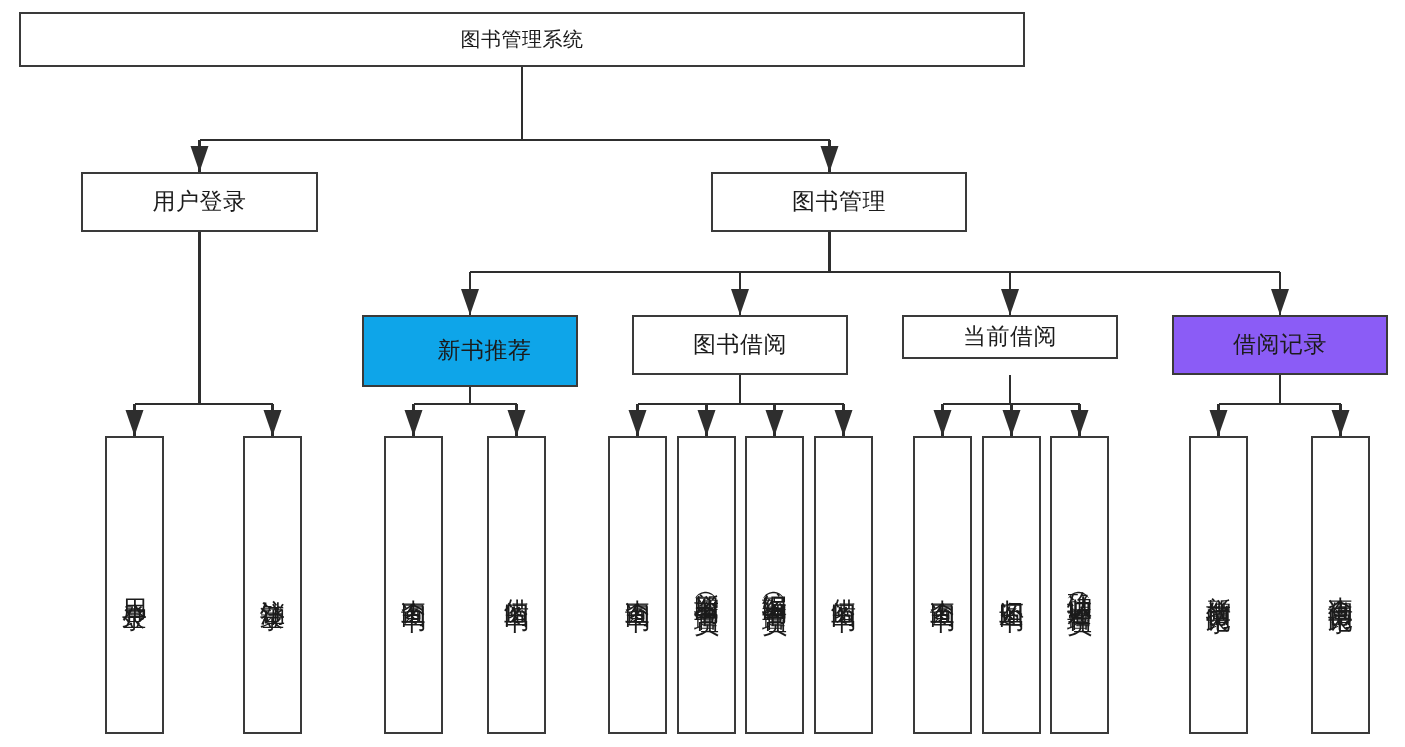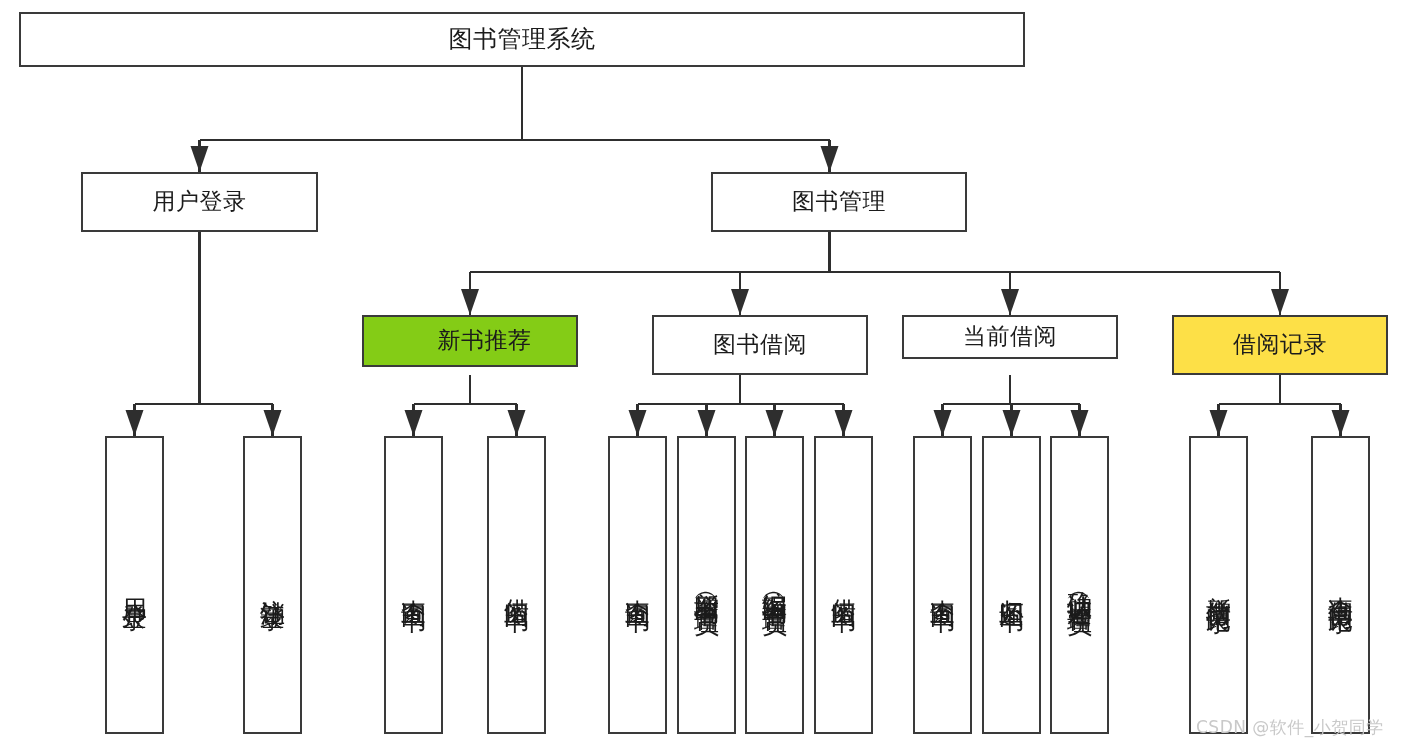--- a/index.html
+++ b/index.html
@@ -38,21 +38,21 @@
     text-align: center;
     white-space: nowrap;
     letter-spacing: 0.5px;
   }
   
   .node.horizontal .node-label {
     writing-mode: horizontal-tb;
     font-size: 23px;
   }
   .node.root .node-label {
-    font-size: 24px;
+    font-size: 20px;
   }
   
   .node.vertical .node-label {
     writing-mode: vertical-rl;
     text-orientation: upright;
     font-size: 25px;
     letter-spacing: 3px;
     line-height: 1;
     max-height: 100%;
   }
@@ -138,30 +138,30 @@
   <div id="nodes-layer">
       <div class="node horizontal root" style="left: 19px; top: 12px; width: 1006px; height: 55px; border-color: rgb(58, 58, 58); background: rgb(255, 255, 255);">
         <div class="node-label" style="color: rgb(27, 27, 27);">图书管理系统</div>
       </div>
       <div class="node horizontal" style="left: 81px; top: 172px; width: 237px; height: 60px; border-color: rgb(58, 58, 58); background: rgb(255, 255, 255);">
         <div class="node-label" style="color: rgb(27, 27, 27);">用户登录</div>
       </div>
       <div class="node horizontal" style="left: 711px; top: 172px; width: 256px; height: 60px; border-color: rgb(58, 58, 58); background: rgb(255, 255, 255);">
         <div class="node-label" style="color: rgb(27, 27, 27);">图书管理</div>
       </div>
-      <div class="node horizontal" style="left: 362px; top: 315px; width: 216px; height: 52px; border-color: rgb(58, 58, 58); background: #84cc16; padding-left: 29px;">
+      <div class="node horizontal" style="left: 362px; top: 315px; width: 216px; height: 72px; border-color: rgb(58, 58, 58); background: #0ea5e9; padding-left: 29px;">
         <div class="node-label" style="color: rgb(27, 27, 27);">新书推荐</div>
       </div>
-      <div class="node horizontal" style="left: 652px; top: 315px; width: 216px; height: 60px; border-color: rgb(58, 58, 58); background: rgb(255, 255, 255);">
+      <div class="node horizontal" style="left: 632px; top: 315px; width: 216px; height: 60px; border-color: rgb(58, 58, 58); background: rgb(255, 255, 255);">
         <div class="node-label" style="color: rgb(27, 27, 27);">图书借阅</div>
       </div>
       <div class="node horizontal" style="left: 902px; top: 315px; width: 216px; height: 44px; border-color: rgb(58, 58, 58); background: rgb(255, 255, 255);">
         <div class="node-label" style="color: rgb(27, 27, 27);">当前借阅</div>
       </div>
-      <div class="node horizontal" style="left: 1172px; top: 315px; width: 216px; height: 60px; border-color: rgb(58, 58, 58); background: #fde047;">
+      <div class="node horizontal" style="left: 1172px; top: 315px; width: 216px; height: 60px; border-color: rgb(58, 58, 58); background: #8b5cf6;">
         <div class="node-label" style="color: rgb(27, 27, 27);">借阅记录</div>
       </div>
       <div class="node vertical" style="left: 105px; top: 436px; width: 59px; height: 298px; border-color: rgb(58, 58, 58); background: rgb(255, 255, 255);">
         <div class="node-label" style="color: rgb(27, 27, 27);">用户登录</div>
       </div>
       <div class="node vertical" style="left: 243px; top: 436px; width: 59px; height: 298px; border-color: rgb(58, 58, 58); background: rgb(255, 255, 255);">
         <div class="node-label" style="color: rgb(27, 27, 27);">注销登录</div>
       </div>
       <div class="node vertical" style="left: 384px; top: 436px; width: 59px; height: 298px; border-color: rgb(58, 58, 58); background: rgb(255, 255, 255);">
         <div class="node-label" style="color: rgb(27, 27, 27);">查询图书</div>
@@ -191,15 +191,14 @@
         <div class="node-label" style="color: rgb(27, 27, 27);">确认归还（管理员）</div>
       </div>
       <div class="node vertical" style="left: 1189px; top: 436px; width: 59px; height: 298px; border-color: rgb(58, 58, 58); background: rgb(255, 255, 255);">
         <div class="node-label" style="color: rgb(27, 27, 27);">新增借阅记录</div>
       </div>
       <div class="node vertical" style="left: 1311px; top: 436px; width: 59px; height: 298px; border-color: rgb(58, 58, 58); background: rgb(255, 255, 255);">
         <div class="node-label" style="color: rgb(27, 27, 27);">查询借阅记录</div>
       </div>
     </div>
 
-  <div id="watermark" style="left: 1196px; top: 716px; color: rgb(201, 201, 201);">CSDN @软件_小贺同学</div>
 
 </div>
 
 </body></html>

